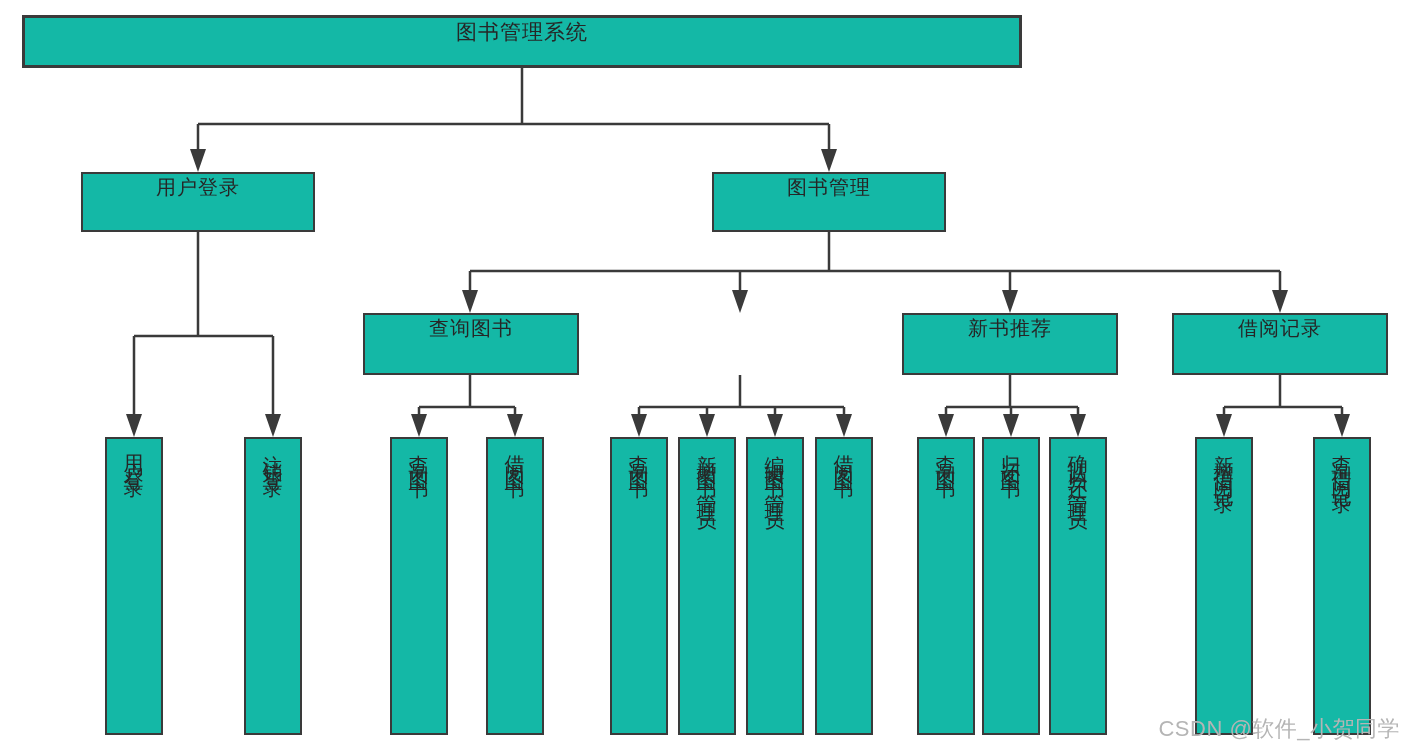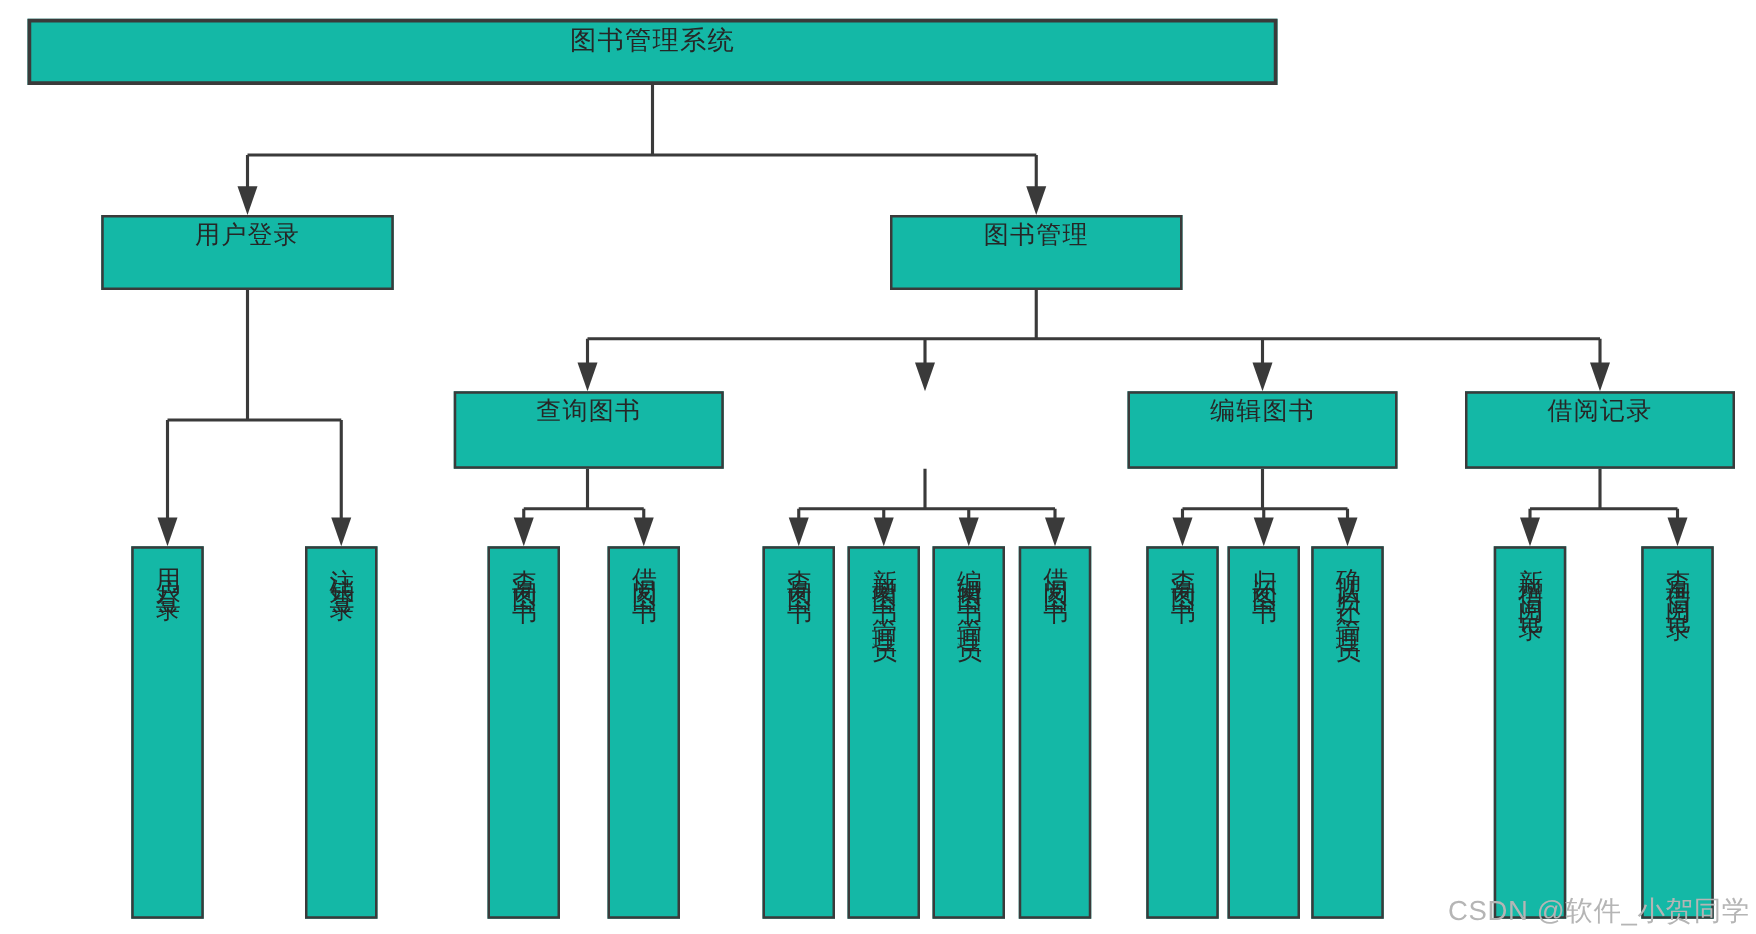--- a/index.html
+++ b/index.html
@@ -89,21 +89,21 @@
     <span>用户登录</span>
   </div>
   <div class="node node-l2" style="left:712px">
     <span>图书管理</span>
   </div>
 
   <div class="node node-l3" style="left:363px">
     <span>查询图书</span>
   </div>
   <div class="node node-l3" style="left:902px">
-    <span>编辑图书</span>
+    <span>新书推荐</span>
   </div>
   <div class="node node-l3" style="left:1172px">
     <span>借阅记录</span>
   </div>
 
   <div class="node leaf" style="left:105px">
     <span>用户登录</span>
   </div>
   <div class="node leaf" style="left:244px">
     <span>注销登录</span>

